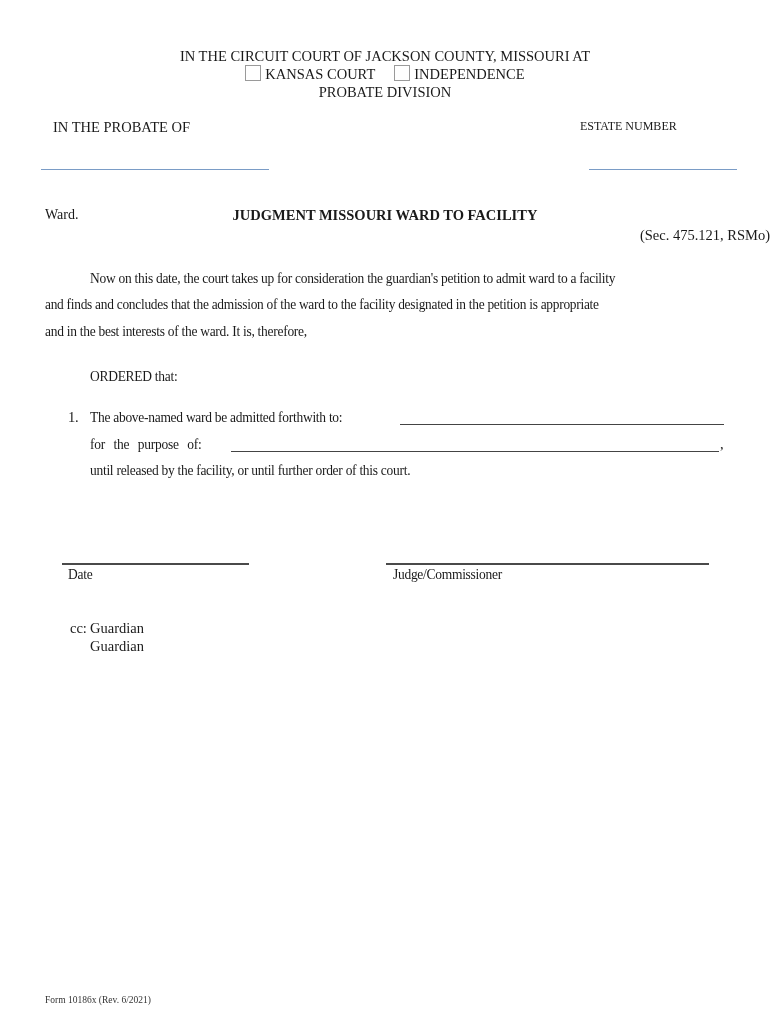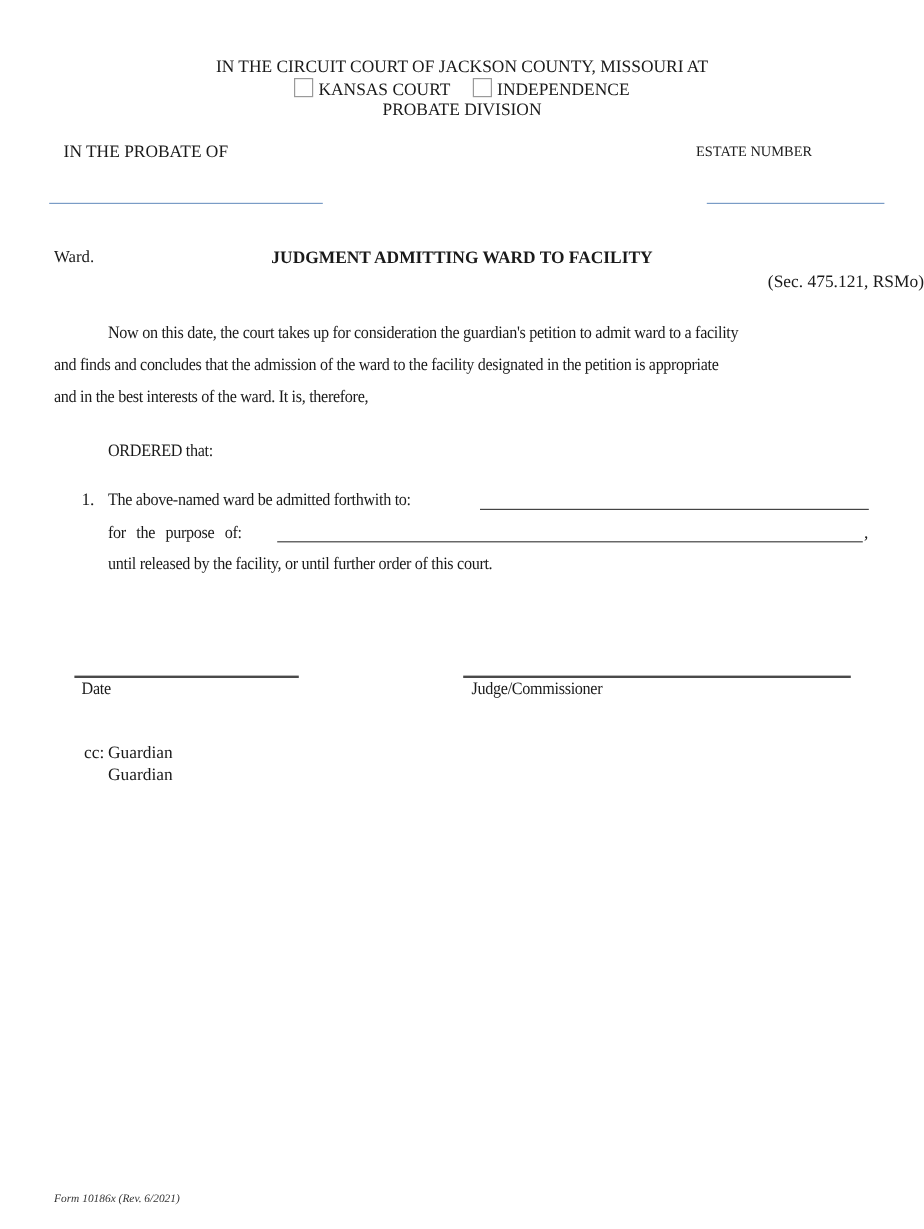--- a/index.html
+++ b/index.html
@@ -29,21 +29,21 @@
 <div class="abs" style="left:580px; top:119px; font-size:12px;">ESTATE NUMBER</div>
 
 <div class="abs" style="left:41px; top:148px; width:228px; height:20px;"></div>
 <div class="abs blue-line" style="left:41px; top:169px; width:228px;"></div>
 
 <div class="abs" style="left:589px; top:148px; width:148px; height:20px;"></div>
 <div class="abs blue-line" style="left:589px; top:169px; width:148px;"></div>
 
 <div class="abs" style="left:45px; top:172px; font-size:14px;margin-top:35px;">Ward.</div>
 
-<div class="abs hdr" style="top:206px; font-weight:bold;">JUDGMENT ADMITTING WARD TO FACILITY</div>
+<div class="abs hdr" style="top:206px; font-weight:bold;">JUDGMENT MISSOURI WARD TO FACILITY</div>
 <div class="abs hdr" style="top:226px;text-align:right;">(Sec. 475.121, RSMo)</div>
 
 <div class="abs para" style="left:90px; top:270px; width:634px; transform:scaleX(0.93); transform-origin:left top; white-space:nowrap;">Now on this date, the court takes up for consideration the guardian's petition to admit ward to a facility</div>
 <div class="abs para" style="left:45px; top:296px; width:680px; white-space:nowrap; transform:scaleX(0.925); transform-origin:left top;">and finds and concludes that the admission of the ward to the facility designated in the petition is appropriate</div>
 <div class="abs para" style="left:45px; top:323px; white-space:nowrap; transform:scaleX(0.93); transform-origin:left top;">and in the best interests of the ward. It is, therefore,</div>
 
 <div class="abs para" style="left:90px; top:368px; transform:scaleX(0.93); transform-origin:left top;">ORDERED that:</div>
 
 <div class="abs para" style="left:68px; top:409px;">1.</div>
 <div class="abs para" style="left:90px; top:409px; white-space:nowrap; transform:scaleX(0.93); transform-origin:left top;">The above-named ward be admitted forthwith to:</div>
@@ -58,13 +58,13 @@
 <div class="abs dark-line" style="left:62px; top:563px; width:187px;"></div>
 <div class="abs para" style="left:68px; top:566px; transform:scaleX(0.93); transform-origin:left top;">Date</div>
 
 <div class="abs dark-line" style="left:386px; top:563px; width:323px;"></div>
 <div class="abs para" style="left:393px; top:566px; transform:scaleX(0.93); transform-origin:left top;">Judge/Commissioner</div>
 
 <div class="abs" style="left:45px; top:620px; font-size:14.5px;margin-left:25px;">cc:</div>
 <div class="abs" style="left:90px; top:620px; font-size:14.5px;">Guardian</div>
 <div class="abs" style="left:90px; top:638px; font-size:14.5px;">Guardian</div>
 
-<div class="abs footer" style="left:45px; top:995px;font-style:italic;">Form 10186x (Rev. 6/2021)</div>
+<div class="abs footer" style="left:45px; top:995px;">Form 10186x (Rev. 6/2021)</div>
 
 </body></html>

